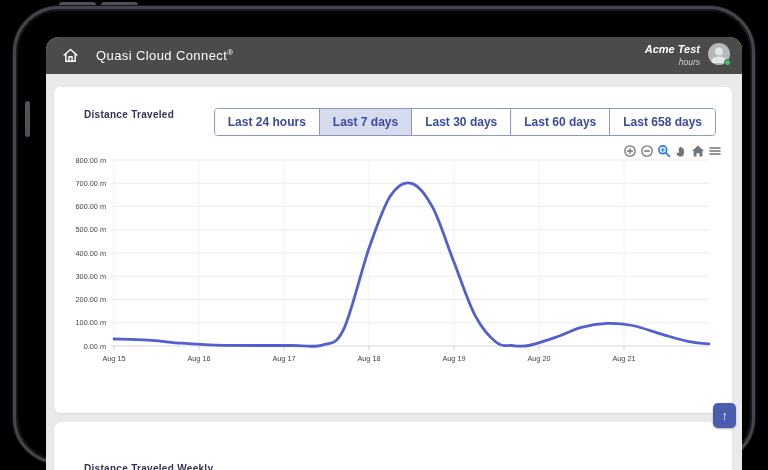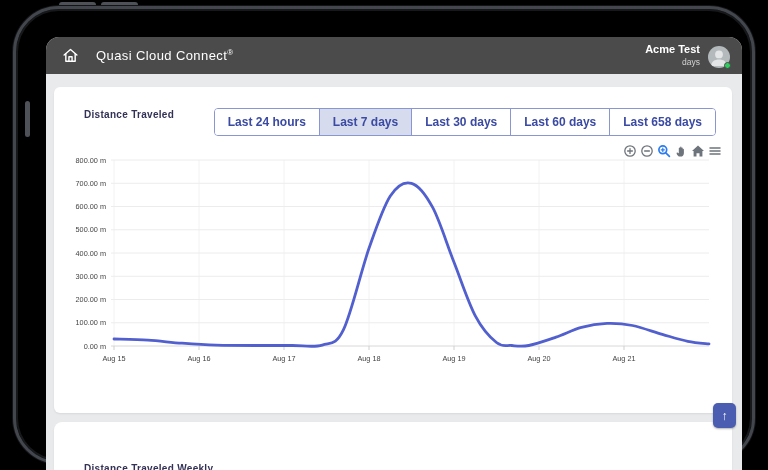--- a/index.html
+++ b/index.html
@@ -19,21 +19,21 @@
   .screen { position:absolute; left:30px; top:28px; width:696px; height:466px;
             border-radius:13px; background:#e9eaec; overflow:hidden; }
 
   
   .navbar { position:absolute; left:0; top:0; width:100%; height:37px; background:#4b4b4b;
             display:flex; align-items:center; padding:0 12px;
             box-shadow:0 1px 3px rgba(0,0,0,.25); }
   .home-ico { width:17px; height:17px; margin-left:4px; flex:0 0 auto; cursor:pointer; }
   .app-title { color:#fff; font-size:13px; letter-spacing:.4px; margin-left:17px; font-weight:500; }
   .app-title sup { font-size:8px; }
-  .nav-right { margin-left:auto; display:flex; align-items:flex-end; }
+  .nav-right { margin-left:auto; display:flex; align-items:flex-start;font-style:italic; }
   .user-txt { text-align:right; margin-right:8px; line-height:1.25; }
   .user-name { color:#fff; font-size:11px; font-weight:700; }
   .user-role { color:#d2d2d2; font-size:8.5px; }
   .avatar { position:relative; width:22px; height:22px; }
   .avatar-circle { width:22px; height:22px; border-radius:50%; background:#b4b9bb; overflow:hidden; }
   .status-dot { position:absolute; right:-1px; bottom:-1px; width:7px; height:7px;
                 border-radius:50%; border:1px solid #4b4b4b; }
 
   
   .content { position:absolute; left:0; top:37px; right:0; bottom:0; background:#e9eaec; }
@@ -84,21 +84,21 @@
           <path d="M3 11.2 L12 3.6 L21 11.2"></path>
           <path d="M5.4 9.4 V20 H18.6 V9.4"></path>
           <path d="M9.8 20 V13.8 H14.2 V20"></path>
         </svg>
         <div class="app-title">
           <span>Quasi Cloud Connect</span><sup>®</sup>
         </div>
         <div class="nav-right">
           <div class="user-txt">
             <div class="user-name">Acme Test</div>
-            <div class="user-role">days</div>
+            <div class="user-role">hours</div>
           </div>
           <div class="avatar">
             <div class="avatar-circle">
               <svg viewBox="0 0 22 22">
                 <circle cx="11" cy="8.4" r="3.9" fill="#e3e5e6"></circle>
                 <path d="M3.2 20 c0-4.4 3.4-6.4 7.8-6.4 s7.8 2 7.8 6.4 Z" fill="#e3e5e6"></path>
               </svg>
             </div>
             <div class="status-dot" style="background: rgb(47, 204, 94);"></div>
           </div>

